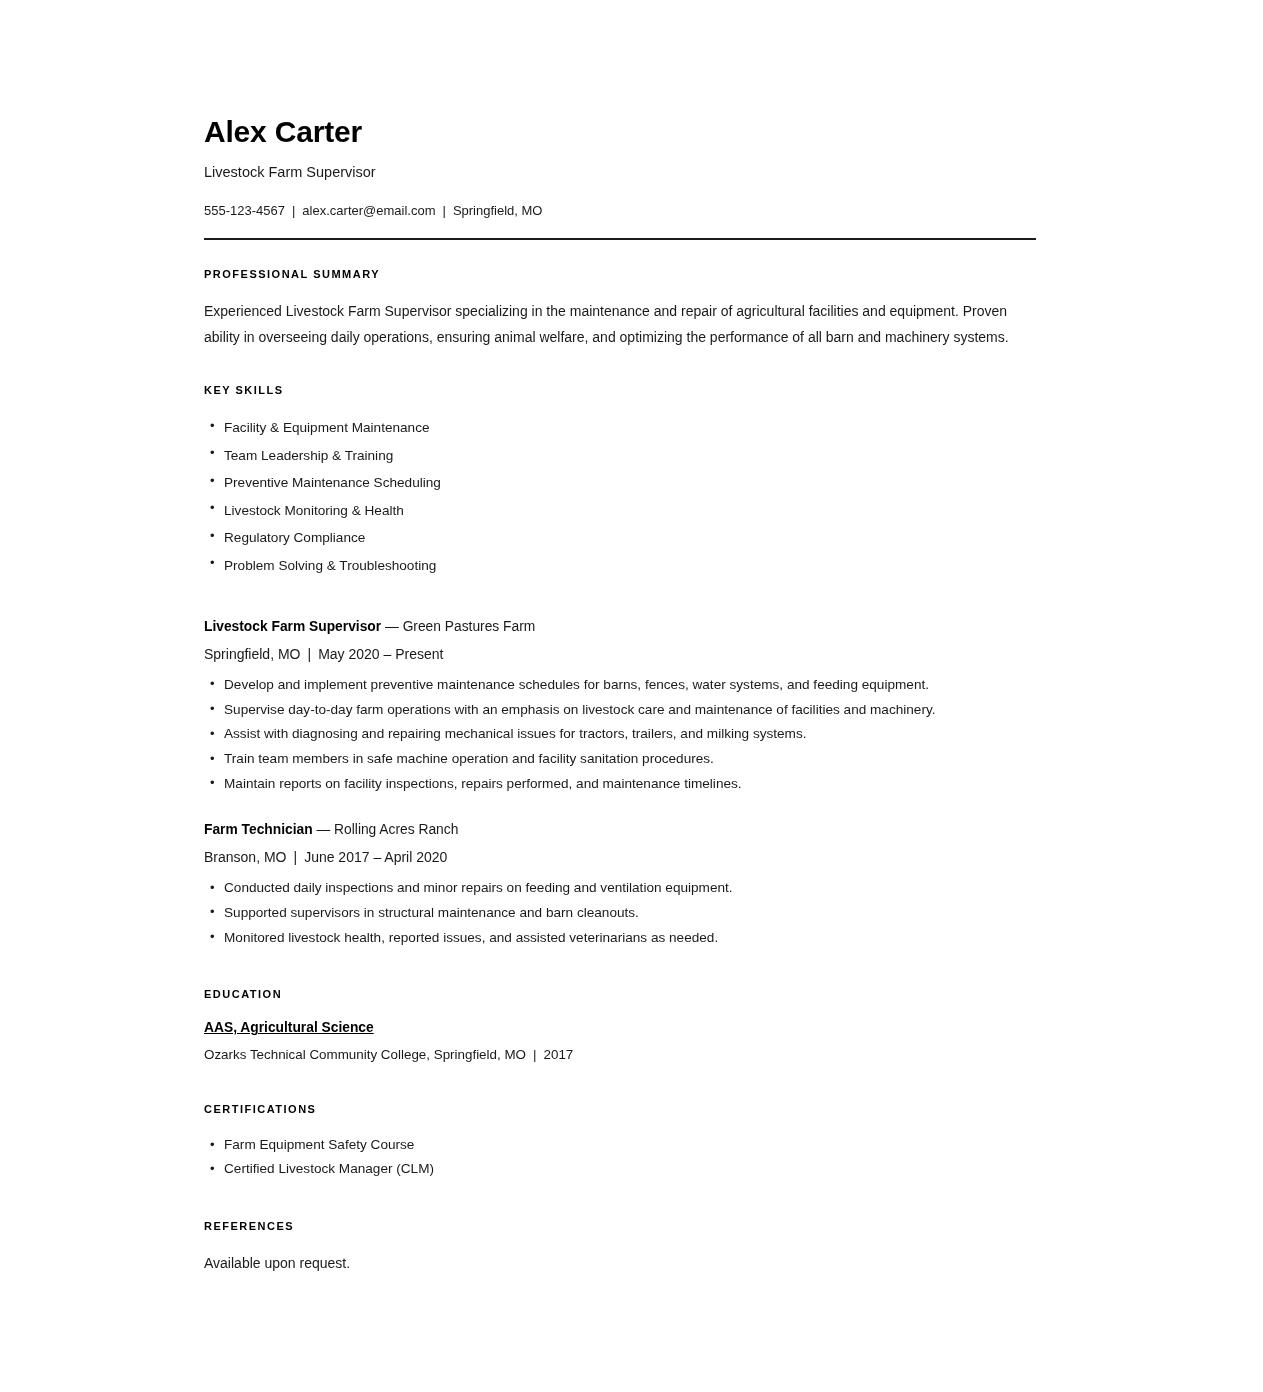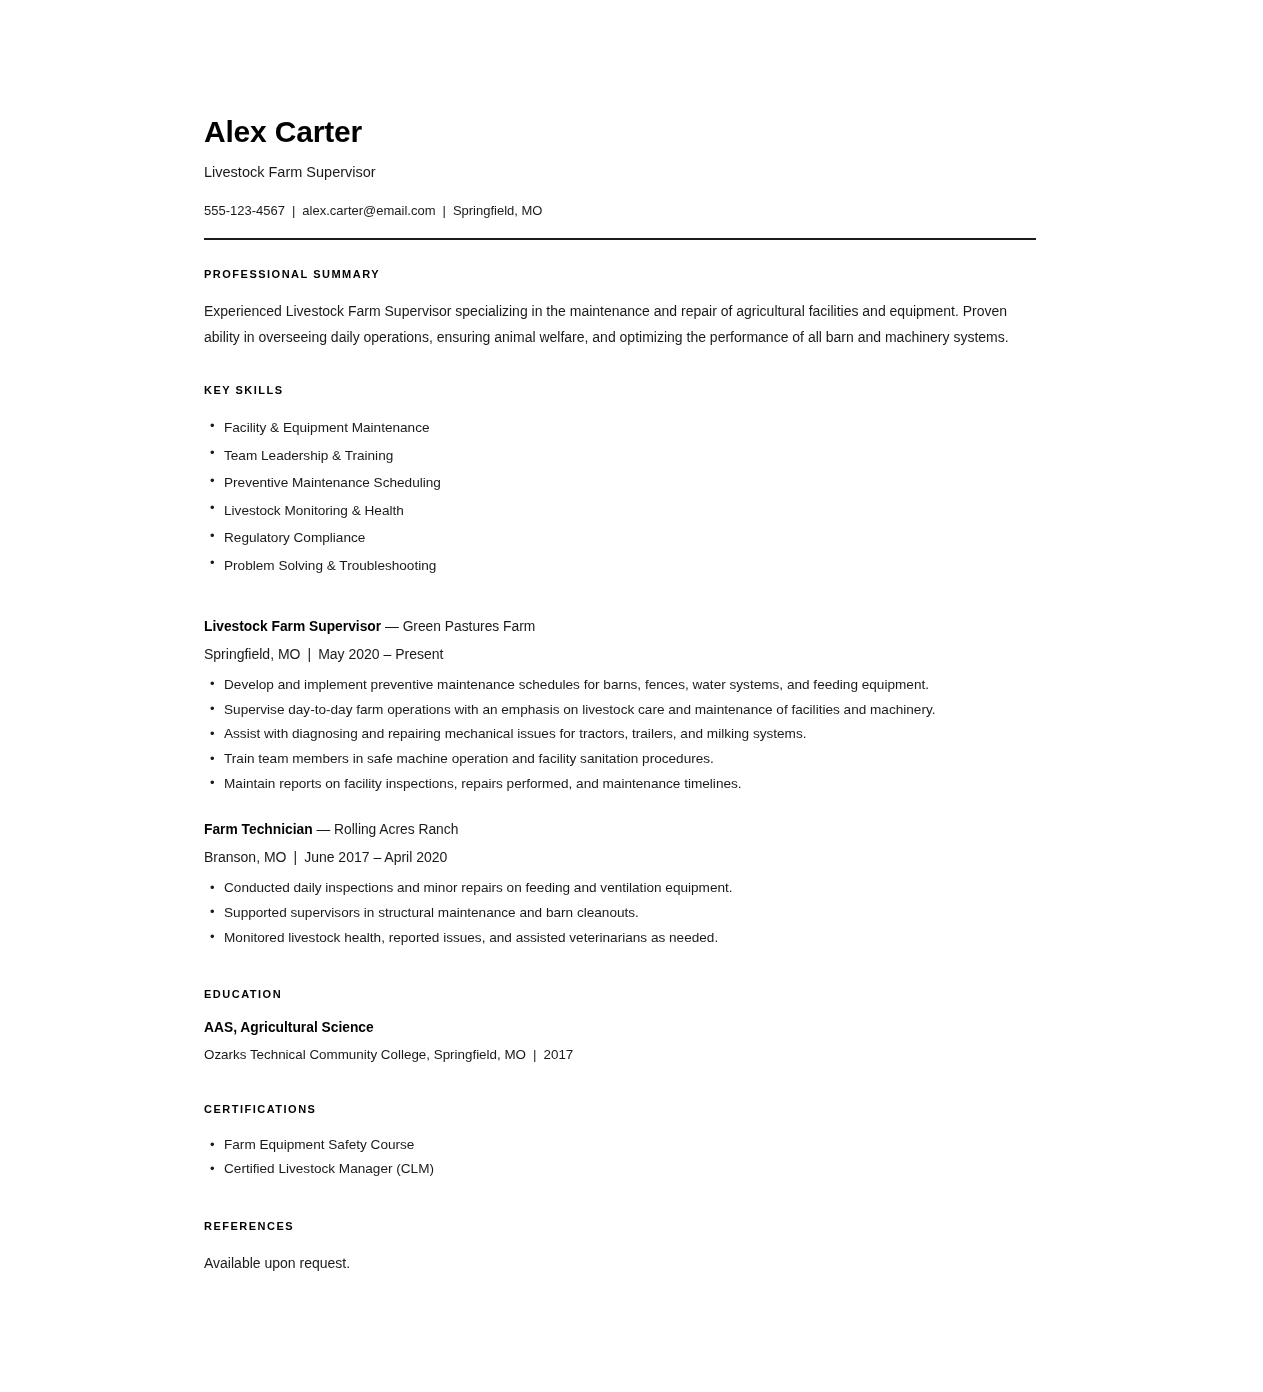--- a/index.html
+++ b/index.html
@@ -135,20 +135,21 @@
   }
   .job ul.bullets > li { line-height: 1.82; }
 
   
   .edu-degree {
     font-size: 13.8px;
     font-weight: bold;
     line-height: 1.5;
     margin: 0 0 6px 0;
     color: #000;
+    text-decoration: underline;
   }
   .edu-school {
     font-size: 13.4px;
     line-height: 1.5;
     margin: 0;
     color: #1a1a1a;
   }
   .edu-school .sep {
     display: inline-block;
     padding: 0 7px;

